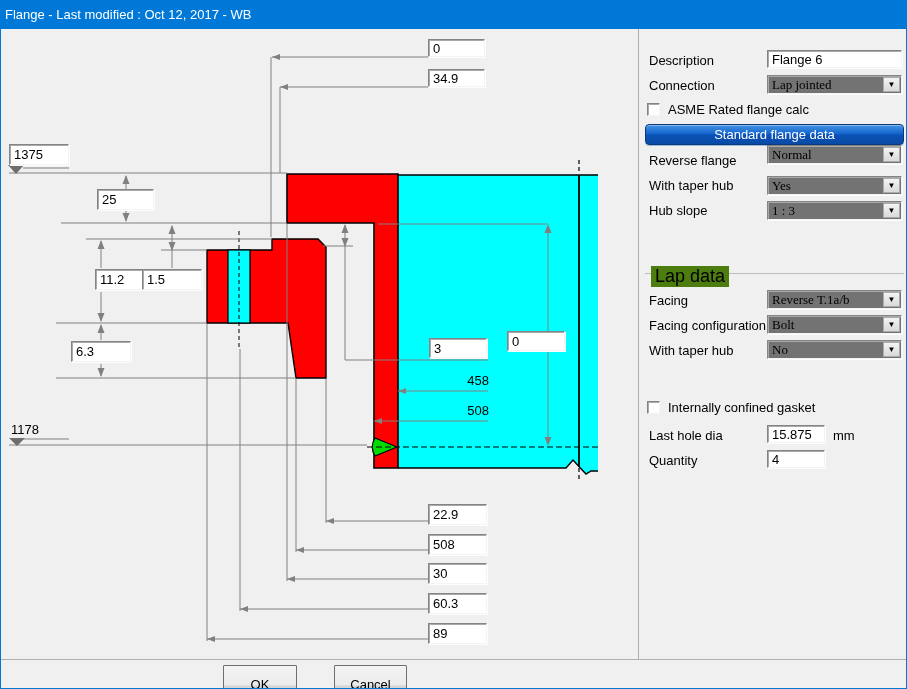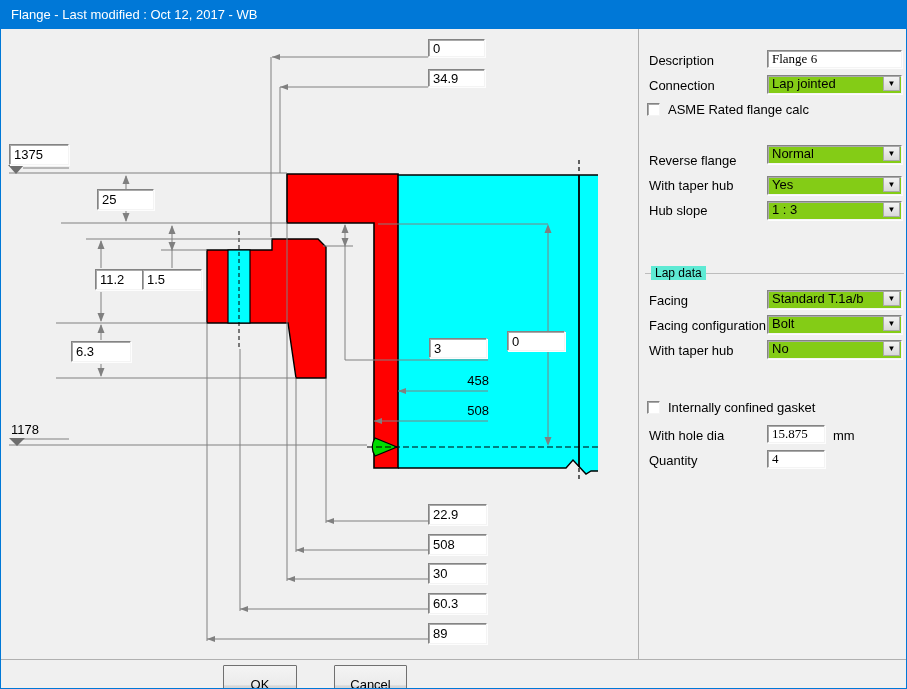--- a/index.html
+++ b/index.html
@@ -4,68 +4,68 @@
 <style>
   * { margin:0; padding:0; box-sizing:border-box; }
   html,body { width:907px; height:689px; }
   body { font-family:"Liberation Sans", sans-serif; font-size:13px; color:#000; }
   .window {
     position:relative; width:907px; height:689px;
     background:#f0f0f0; border:1px solid #0078d7; overflow:hidden;
   }
   .titlebar {
     position:absolute; left:0; top:0; width:100%; height:28px;
-    background:#0078d7; color:#fff; line-height:28px; padding-left:10px;
+    background:#0078d7; color:#fff; line-height:28px; padding-left:4px;
     font-size:13px;
   }
   .divider-v { position:absolute; left:637px; top:28px; width:1px; height:630px; background:#b0b0b0; }
   .footer { position:absolute; left:0; top:658px; width:907px; height:31px; background:#f0f0f0; border-top:1px solid #b0b0b0; }
 
   svg.draw { position:absolute; left:0; top:0; width:637px; height:658px; }
 
   .dimbox {
     position:absolute; height:21px; background:#fff;
     border:1px solid #848484; border-bottom-color:#f4f4f4; border-right-color:#f4f4f4;
     box-shadow: inset 1px 1px 0 #a9a9a9, 1px 1px 0 #fdfdfd;
     font-family:"Liberation Sans", sans-serif; font-size:13px; color:#000;
     padding:0 0 0 4px; outline:none;
   }
   .label { position:absolute; font-size:13px; color:#000; white-space:nowrap; }
 
   .field {
     position:absolute; height:18px; background:#fff;
     border:1px solid #848484; border-bottom-color:#f4f4f4; border-right-color:#f4f4f4;
     box-shadow: inset 1px 1px 0 #a9a9a9, 1px 1px 0 #fdfdfd;
-    font-family:Liberation Serif, serif; font-size:13px; padding:0 0 0 4px; outline:none;
+    font-family:Liberation Sans, sans-serif; font-size:13px; padding:0 0 0 4px; outline:none;
   }
   .combo {
-    position:absolute; width:135px; height:19px; background:#84cc16;
+    position:absolute; width:135px; height:19px; background:#737373;
     border:1px solid #848484; border-bottom-color:#f4f4f4; border-right-color:#f4f4f4;
     box-shadow: inset 1px 1px 0 #a9a9a9, 1px 1px 0 #fdfdfd;
-    display:flex; cursor:default;
+    display:flex; align-items:center; cursor:default;font-family:Liberation Serif, serif;
   }
   .combo .val { flex:1; padding-left:4px; white-space:nowrap; overflow:hidden; }
   .combo .btn {
     width:17px; height:15px; margin-right:1px; background:linear-gradient(#f4f4f4,#d9d9d9);
     border:1px solid #aaa; display:flex; align-items:center; justify-content:center;
     font-size:8px; color:#000;
   }
   .checkbox {
     position:absolute; width:13px; height:13px; background:#fff;
     border:1px solid #848484; border-bottom-color:#f4f4f4; border-right-color:#f4f4f4;
     box-shadow: inset 1px 1px 0 #a9a9a9;
   }
   .btn-blue {
     position:absolute; height:21px; border-radius:4px;
     background:linear-gradient(#4494e4 0%, #1565cf 45%, #0b51b5 55%, #0a4aa6 100%);
     border:1px solid #0a3a7a; box-shadow: inset 0 1px 0 rgba(255,255,255,.35), 0 1px 0 #9fb9d8;
     color:#fff; font-size:13px; text-align:center; line-height:19px; cursor:pointer;
   }
   .groupline { position:absolute; height:1px; background:#bdbdbd; }
-  .grouplabel { position:absolute; background:#5eead4; padding:0 4px; font-size:12px; }
+  .grouplabel { position:absolute; background:#4d7c0f; padding:0 4px; font-size:18px; }
   .winbtn {
     position:absolute; width:74px; height:40px; border:1px solid #707070; border-radius:1px;
     background:linear-gradient(#f4f4f4 0%, #ebebeb 50%, #d7d7d7 52%, #cfcfcf 100%);
     font-family:"Liberation Sans", sans-serif; font-size:13px; text-align:center; line-height:20px; cursor:pointer;
   }
 </style>
 </head>
 <body>
 
 <div class="window">
@@ -199,20 +199,21 @@
 
   <div class="label" style="left:648px; top:77px">Connection</div>
   <div class="combo" style="left:766px; top:74px">
     <span class="val">Lap jointed</span>
     <span class="btn">▼</span>
   </div>
 
   <div class="checkbox" style="left:646px; top:102px"></div>
   <div class="label" style="left:667px; top:101px">ASME Rated flange calc</div>
 
+  <div class="btn-blue" style="left:644px; top:123px; width:259px">Standard flange data</div>
 
   <div class="label" style="left:648px; top:152px">Reverse flange</div>
   <div class="combo" style="left:766px; top:144px">
     <span class="val">Normal</span>
     <span class="btn">▼</span>
   </div>
 
   <div class="label" style="left:648px; top:177px">With taper hub</div>
   <div class="combo" style="left:766px; top:175px">
     <span class="val">Yes</span>
@@ -224,41 +225,41 @@
     <span class="val">1 : 3</span>
     <span class="btn">▼</span>
   </div>
 
 
   <div class="groupline" style="left:644px; top:272px; width:259px"></div>
   <div class="grouplabel" style="left:650px; top:265px">Lap data</div>
 
   <div class="label" style="left:648px; top:292px">Facing</div>
   <div class="combo" style="left:766px; top:289px">
-    <span class="val">Standard T.1a/b</span>
+    <span class="val">Reverse T.1a/b</span>
     <span class="btn">▼</span>
   </div>
 
   <div class="label" style="left:648px; top:317px">Facing configuration</div>
   <div class="combo" style="left:766px; top:314px">
     <span class="val">Bolt</span>
     <span class="btn">▼</span>
   </div>
 
   <div class="label" style="left:648px; top:342px">With taper hub</div>
   <div class="combo" style="left:766px; top:339px">
     <span class="val">No</span>
     <span class="btn">▼</span>
   </div>
 
 
   <div class="checkbox" style="left:646px; top:400px"></div>
   <div class="label" style="left:667px; top:399px">Internally confined gasket</div>
 
-  <div class="label" style="left:648px; top:427px">With hole dia</div>
+  <div class="label" style="left:648px; top:427px">Last hole dia</div>
   <input class="field" style="left: 766px; top: 424px; width: 58px;" value="15.875">
   <div class="label" style="left:832px; top:427px">mm</div>
 
   <div class="label" style="left:648px; top:452px">Quantity</div>
   <input class="field" style="left: 766px; top: 449px; width: 58px;" value="4">
 
   <div class="footer">
     <button class="winbtn" style="left:222px; top:5px">OK</button>
     <button class="winbtn" style="left:333px; top:5px; width:73px">Cancel</button>
   </div>

